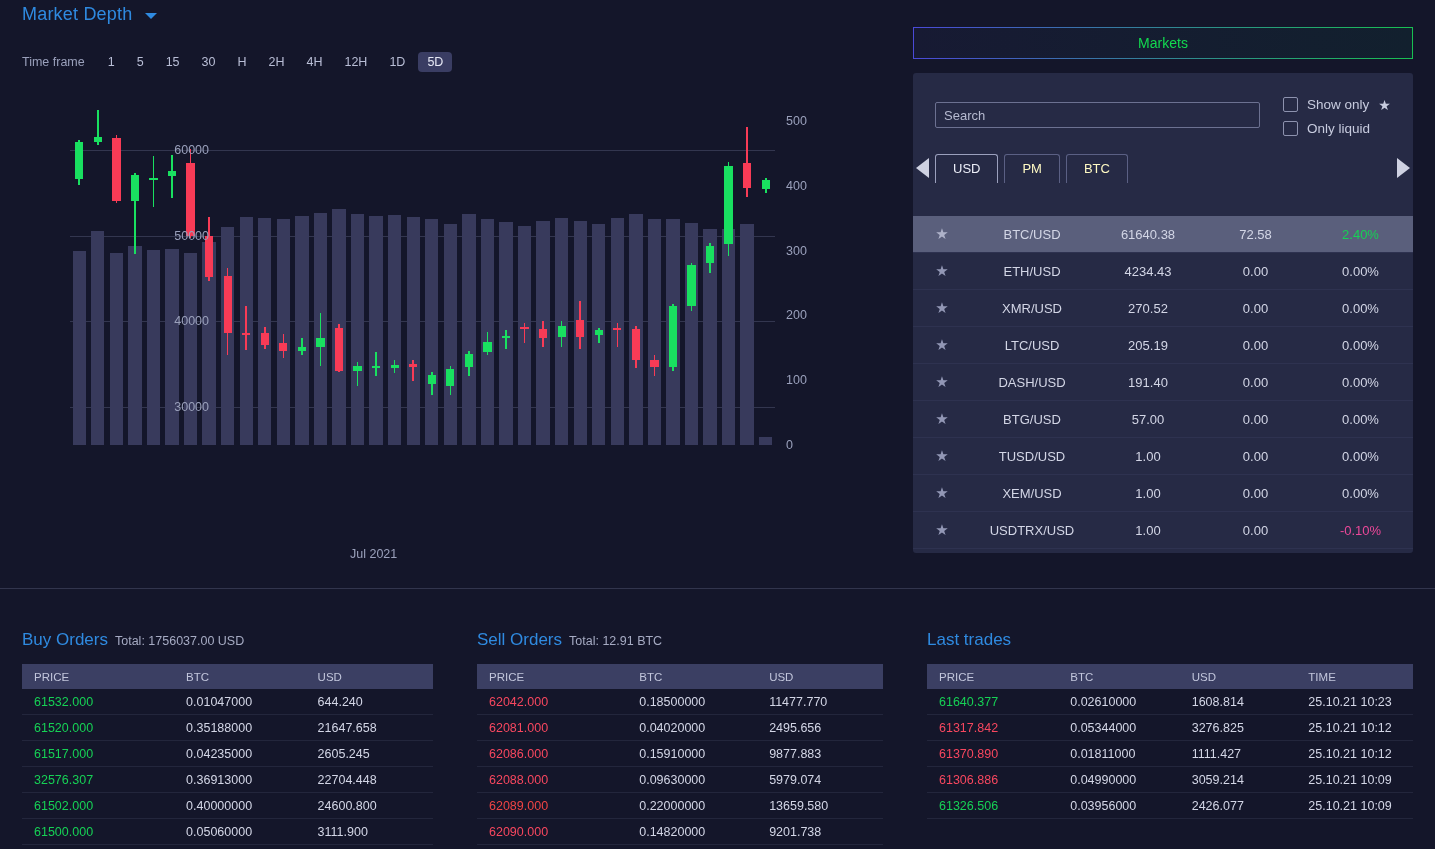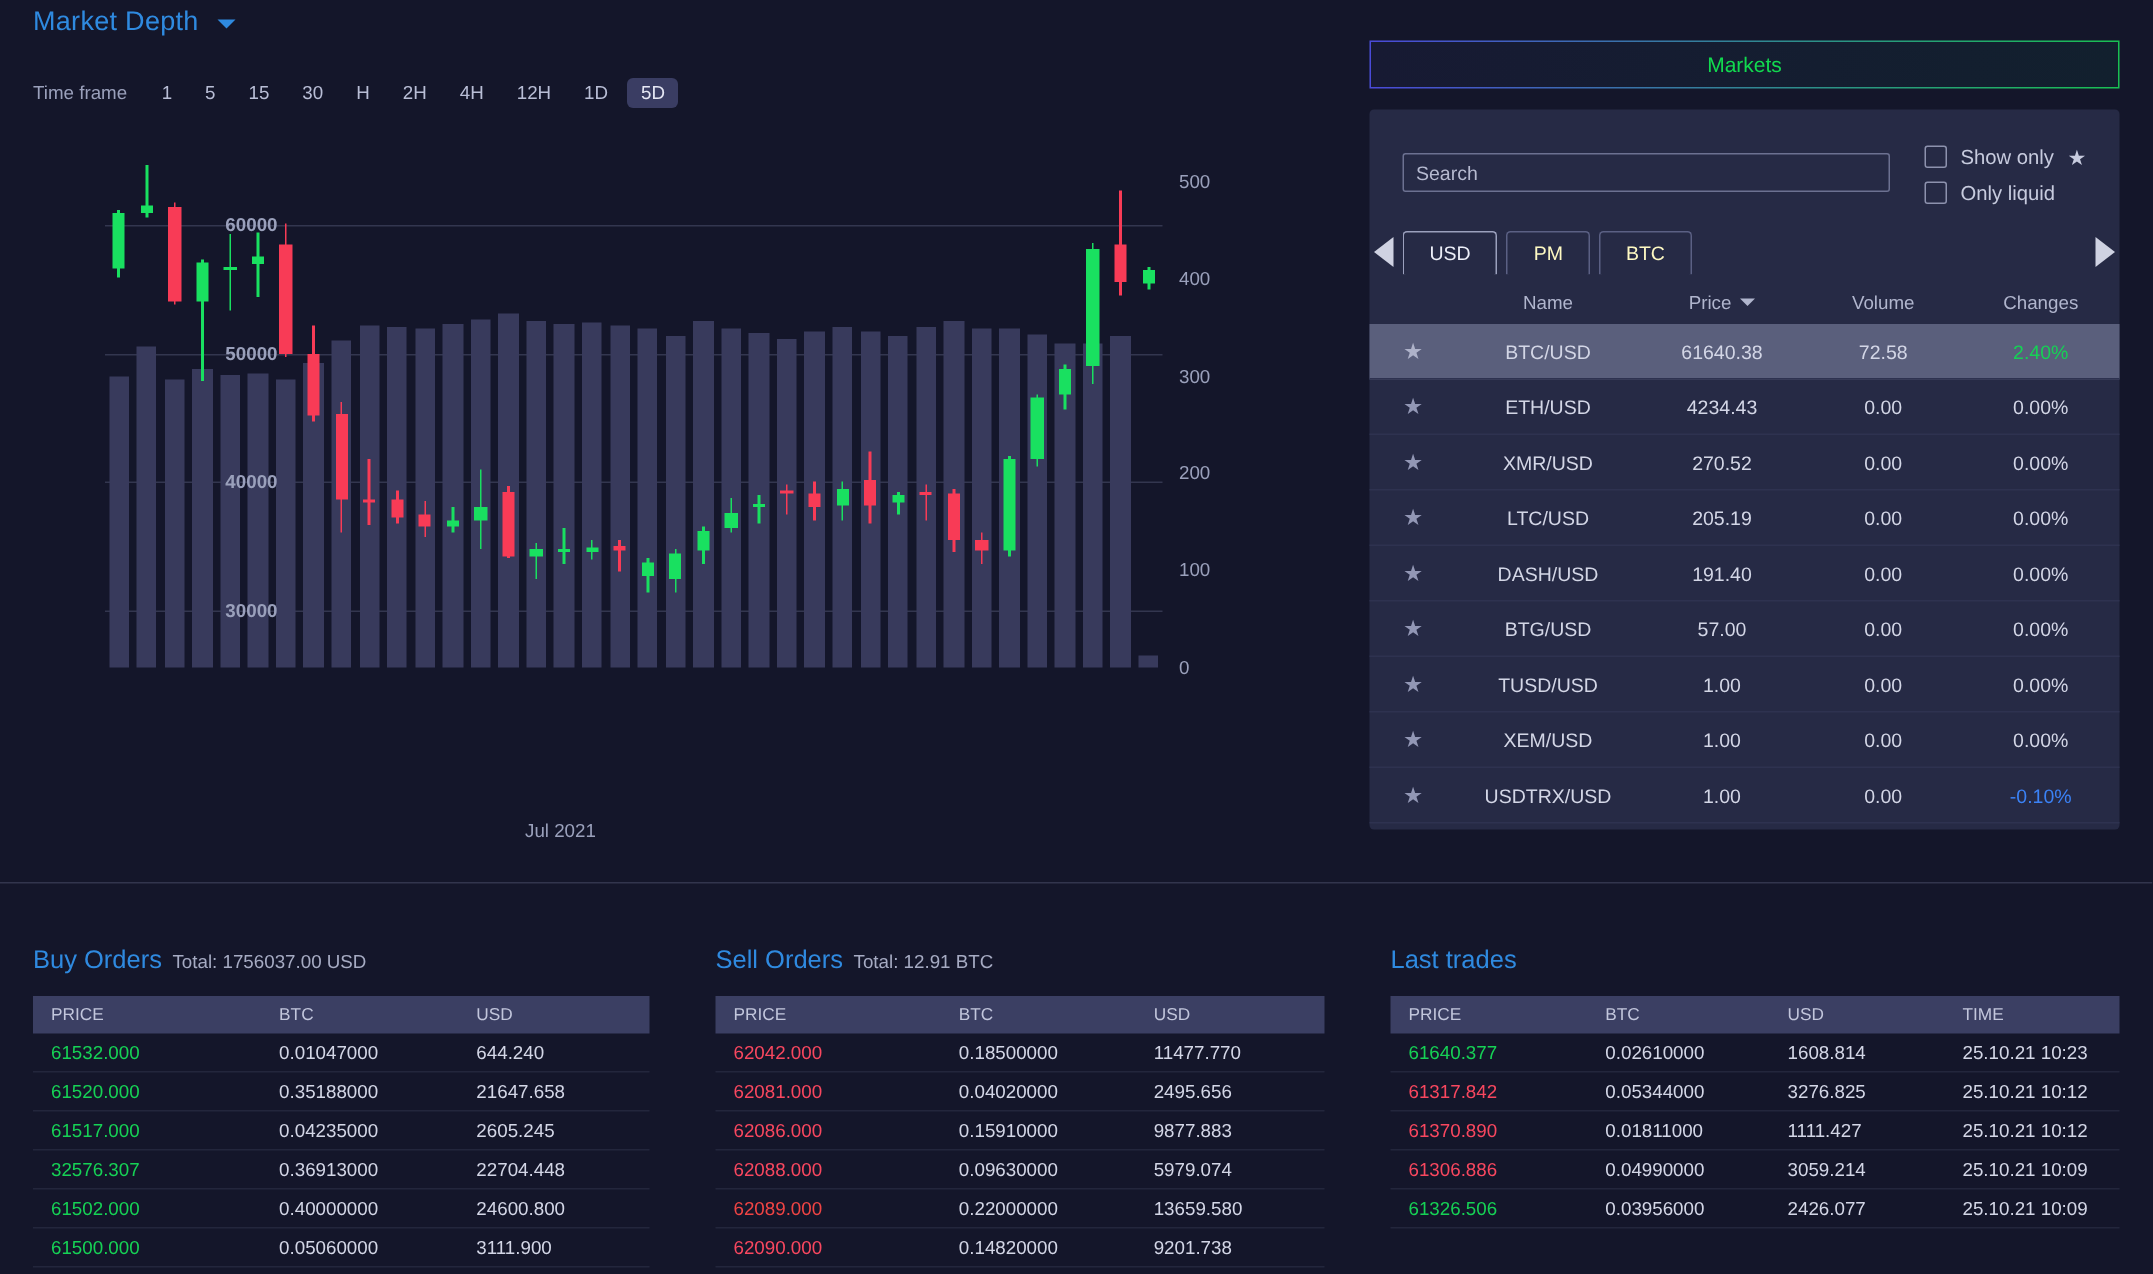--- a/index.html
+++ b/index.html
@@ -27,21 +27,21 @@
   .tf-label { font-size: 12.5px; color: #9aa0bb; margin-right: 14px; }
   .tf-btn {
     font-size: 12.5px; color: #b9bed6; padding: 3px 9px;
     border-radius: 4px; cursor: pointer; min-width: 20px; text-align: center;
   }
   .tf-btn.active { background: #3a3d63; color: #e6e8f5; }
 
   .chart-area { position: absolute; left: 0px; top: 95px; width: 905px; height: 380px; }
   .plot { position: absolute; left: 70px; top: 0px; width: 705px; height: 350px; }
   .gridline { position: absolute; left: 0; width: 705px; height: 1px; background: #33364f; }
-  .ytick-l { position: absolute; right: 720px; font-size: 12.5px; color: #9aa0bb; transform: translateY(-50%); white-space: nowrap; font-weight: bold; }
+  .ytick-l { position: absolute; right: 696px; font-size: 12.5px; color: #9aa0bb; transform: translateY(-50%); white-space: nowrap; }
   .ytick-r { position: absolute; left: 786px; font-size: 12.5px; color: #9aa0bb; transform: translateY(-50%); white-space: nowrap; }
   .vol-bar { position: absolute; bottom: 0; background: #383a5c; }
   .wick { position: absolute; width: 1.6px; }
   .body { position: absolute; border-radius: 0px; min-height: 1.5px; }
   .up { background: #19e060; }
   .dn { background: #f83b56; }
   .xlabel { position: absolute; left: 0; top: 452px; width: 905px; text-align: left; }
   .xlabel span { position: absolute; left: 350px; font-size: 12.5px; color: #9aa0bb; }
 
   
@@ -95,21 +95,21 @@
     border-left: 5px solid transparent; border-right: 5px solid transparent; border-top: 5px solid #b0b5cd; vertical-align: 2px; }
 
   .mkt-rows { position: absolute; left: 0; top: 143px; width: 500px; }
   .mkt-row {
     display: flex; align-items: center; height: 37px; font-size: 13px;
     color: #d3d6e6; border-bottom: 1px solid #2e3250; cursor: pointer;
   }
   .mkt-row.sel { background: #5a5f7c; }
   .mkt-row .c-star { color: #9297b5; font-size: 15px; }
   .mkt-row.sel .c-star { color: #aeb2c9; }
-  .pos { color: #16d155; } .neg { color: #3b82f6; }
+  .pos { color: #16d155; } .neg { color: #ec4899; }
 
   
   .hdivider { position: absolute; left: 0; top: 588px; width: 1435px; height: 1px; background: #32354d; }
 
   
   .bot { position: absolute; top: 589px; height: 260px; }
   .bot-buy { left: 0; width: 455px; }
   .bot-sell { left: 455px; width: 450px; }
   .bot-trades { left: 905px; width: 530px; }
   .bot h2 { font-size: 17px; color: #2f8ae0; font-weight: normal; display: inline-block; }
@@ -308,29 +308,20 @@
 
       <div class="arrow-l"></div>
       <div class="arrow-r"></div>
 
       <div class="cur-tabs" id="cur-tabs">
           <div class="cur-tab active">USD</div>
           <div class="cur-tab">PM</div>
           <div class="cur-tab">BTC</div>
         </div>
 
-      <div class="mkt-head">
-        <div class="c-star"></div>
-        <div class="c-name">Name</div>
-        <div class="c-price">
-          <span>Price</span><span class="sort-caret"></span>
-        </div>
-        <div class="c-vol">Volume</div>
-        <div class="c-chg">Changes</div>
-      </div>
 
       <div class="mkt-rows" id="mkt-rows">
           <div class="mkt-row sel">
             <div class="c-star">★</div>
             <div class="c-name">BTC/USD</div>
             <div class="c-price">61640.38</div>
             <div class="c-vol">72.58</div>
             <div class="c-chg pos">2.40%</div>
           </div>
           <div class="mkt-row">

